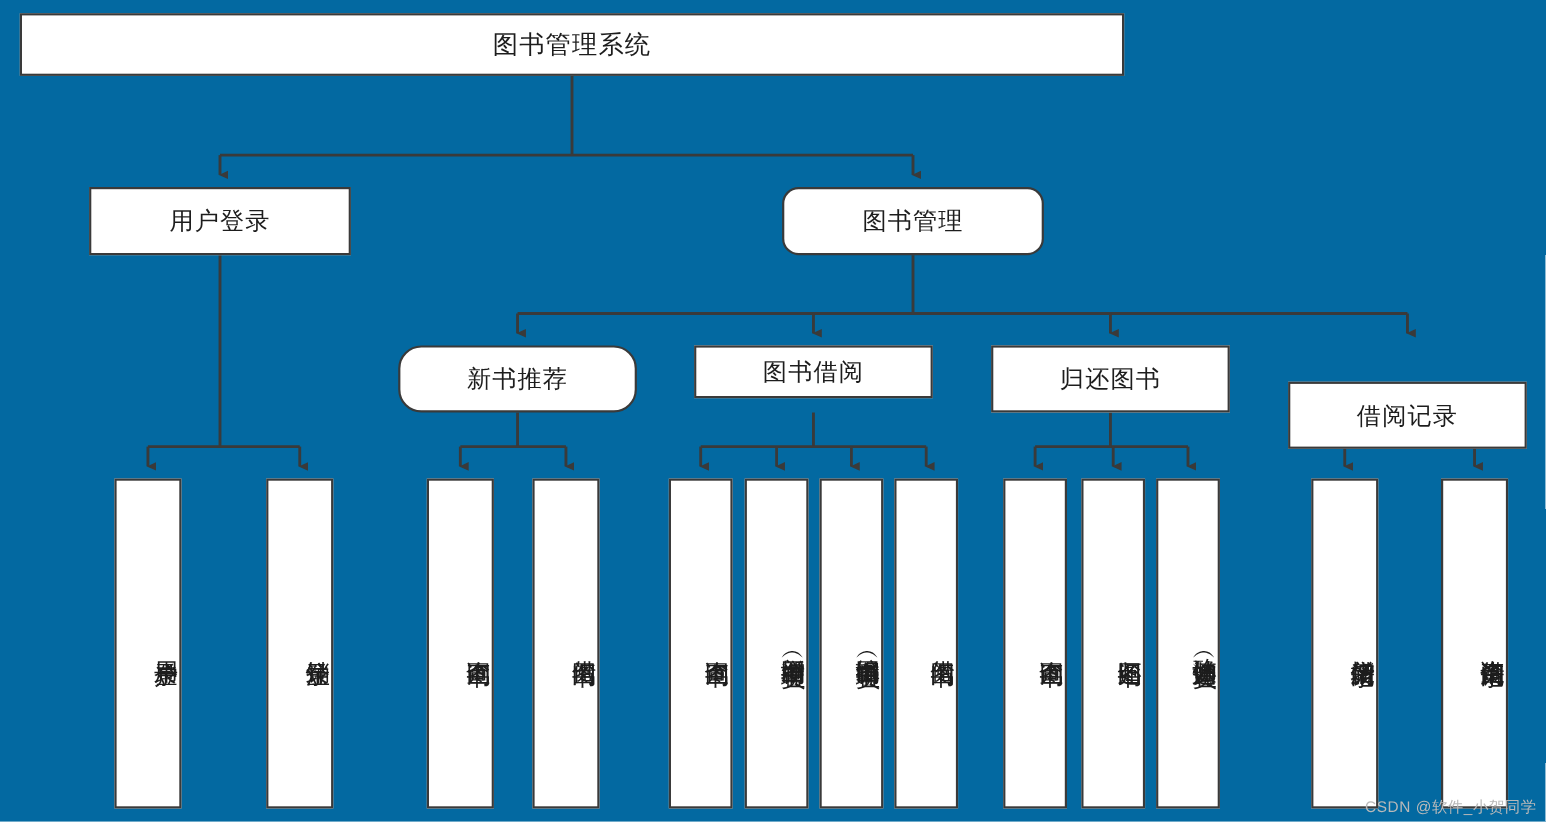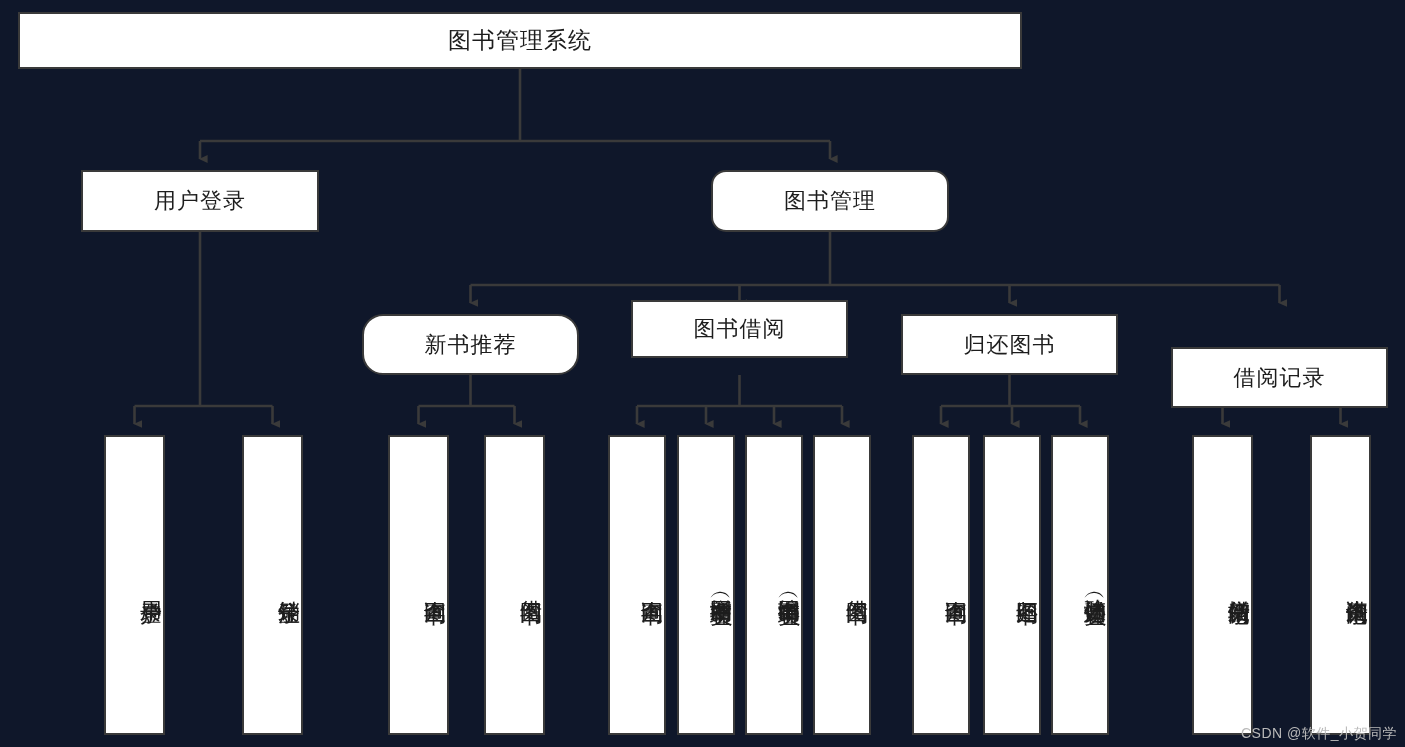--- a/index.html
+++ b/index.html
@@ -7,21 +7,21 @@
     padding: 0;
     background: #ffffff;
   }
   body {
     font-family: "Liberation Sans", "DejaVu Sans", sans-serif;
   }
   #canvas {
     position: relative;
     width: 1405px;
     height: 747px;
-    background: #0f172a;
+    background: #0369a1;
     overflow: hidden;
   }
   #edges {
     position: absolute;
     left: 0;
     top: 0;
     width: 1405px;
     height: 747px;
     pointer-events: none;
   }
@@ -127,21 +127,21 @@
   <div class="node horiz" style="left:81px;top:170px;width:238px;height:62px;">
     <span>用户登录</span>
   </div>
   <div class="node horiz" style="left:711px;top:170px;width:238px;height:62px;border-radius:15px;">
     <span>图书管理</span>
   </div>
 
   <div class="node horiz" style="left:362px;top:314px;width:217px;height:61px;border-radius:21px;">
     <span>新书推荐</span>
   </div>
-  <div class="node horiz" style="left:631px;top:300px;width:217px;height:58px;">
+  <div class="node horiz" style="left:631px;top:314px;width:217px;height:48px;">
     <span>图书借阅</span>
   </div>
   <div class="node horiz" style="left:901px;top:314px;width:217px;height:61px;">
     <span>归还图书</span>
   </div>
   <div class="node horiz" style="left:1171px;top:314px;width:217px;height:61px;margin-top:33px;">
     <span>借阅记录</span>
   </div>
 
   <div class="node vert" style="left:104px;top:435px;width:61px;height:300px;">

